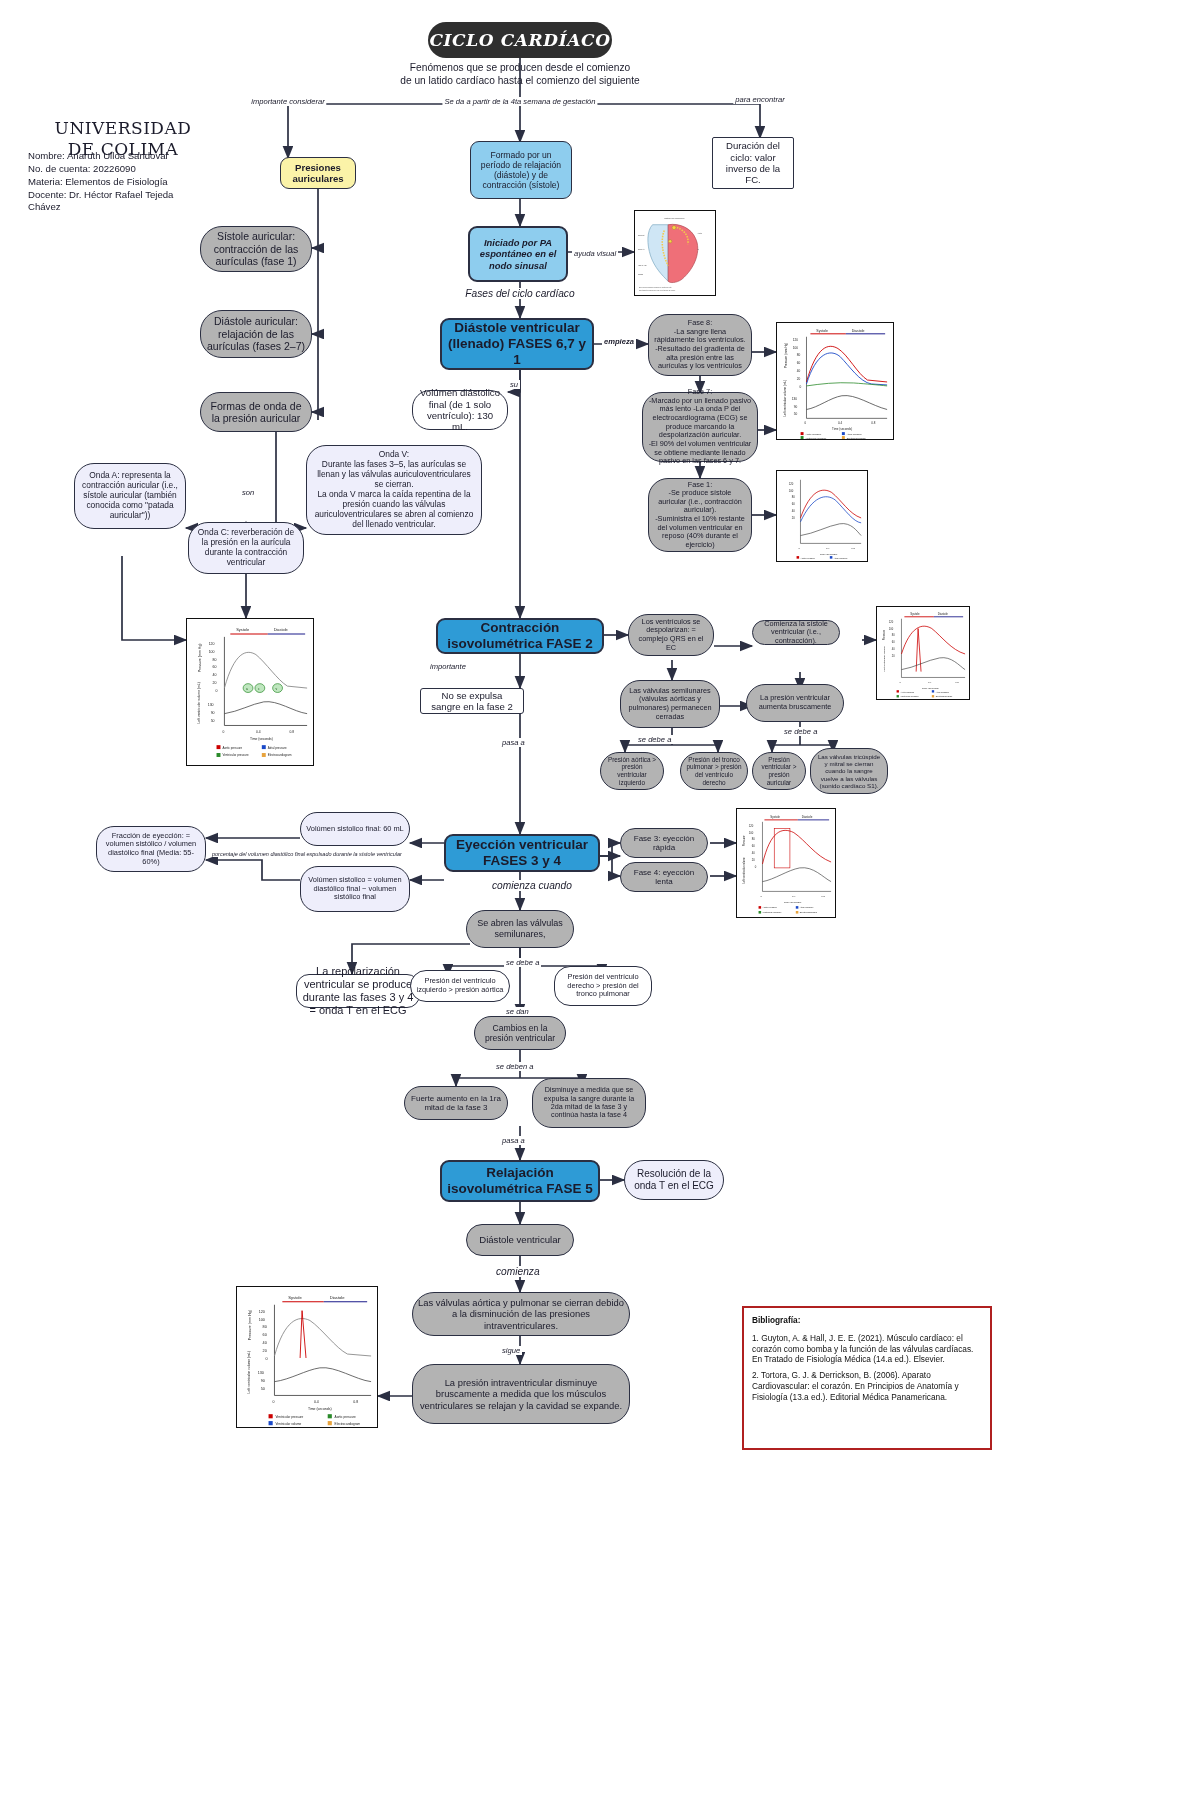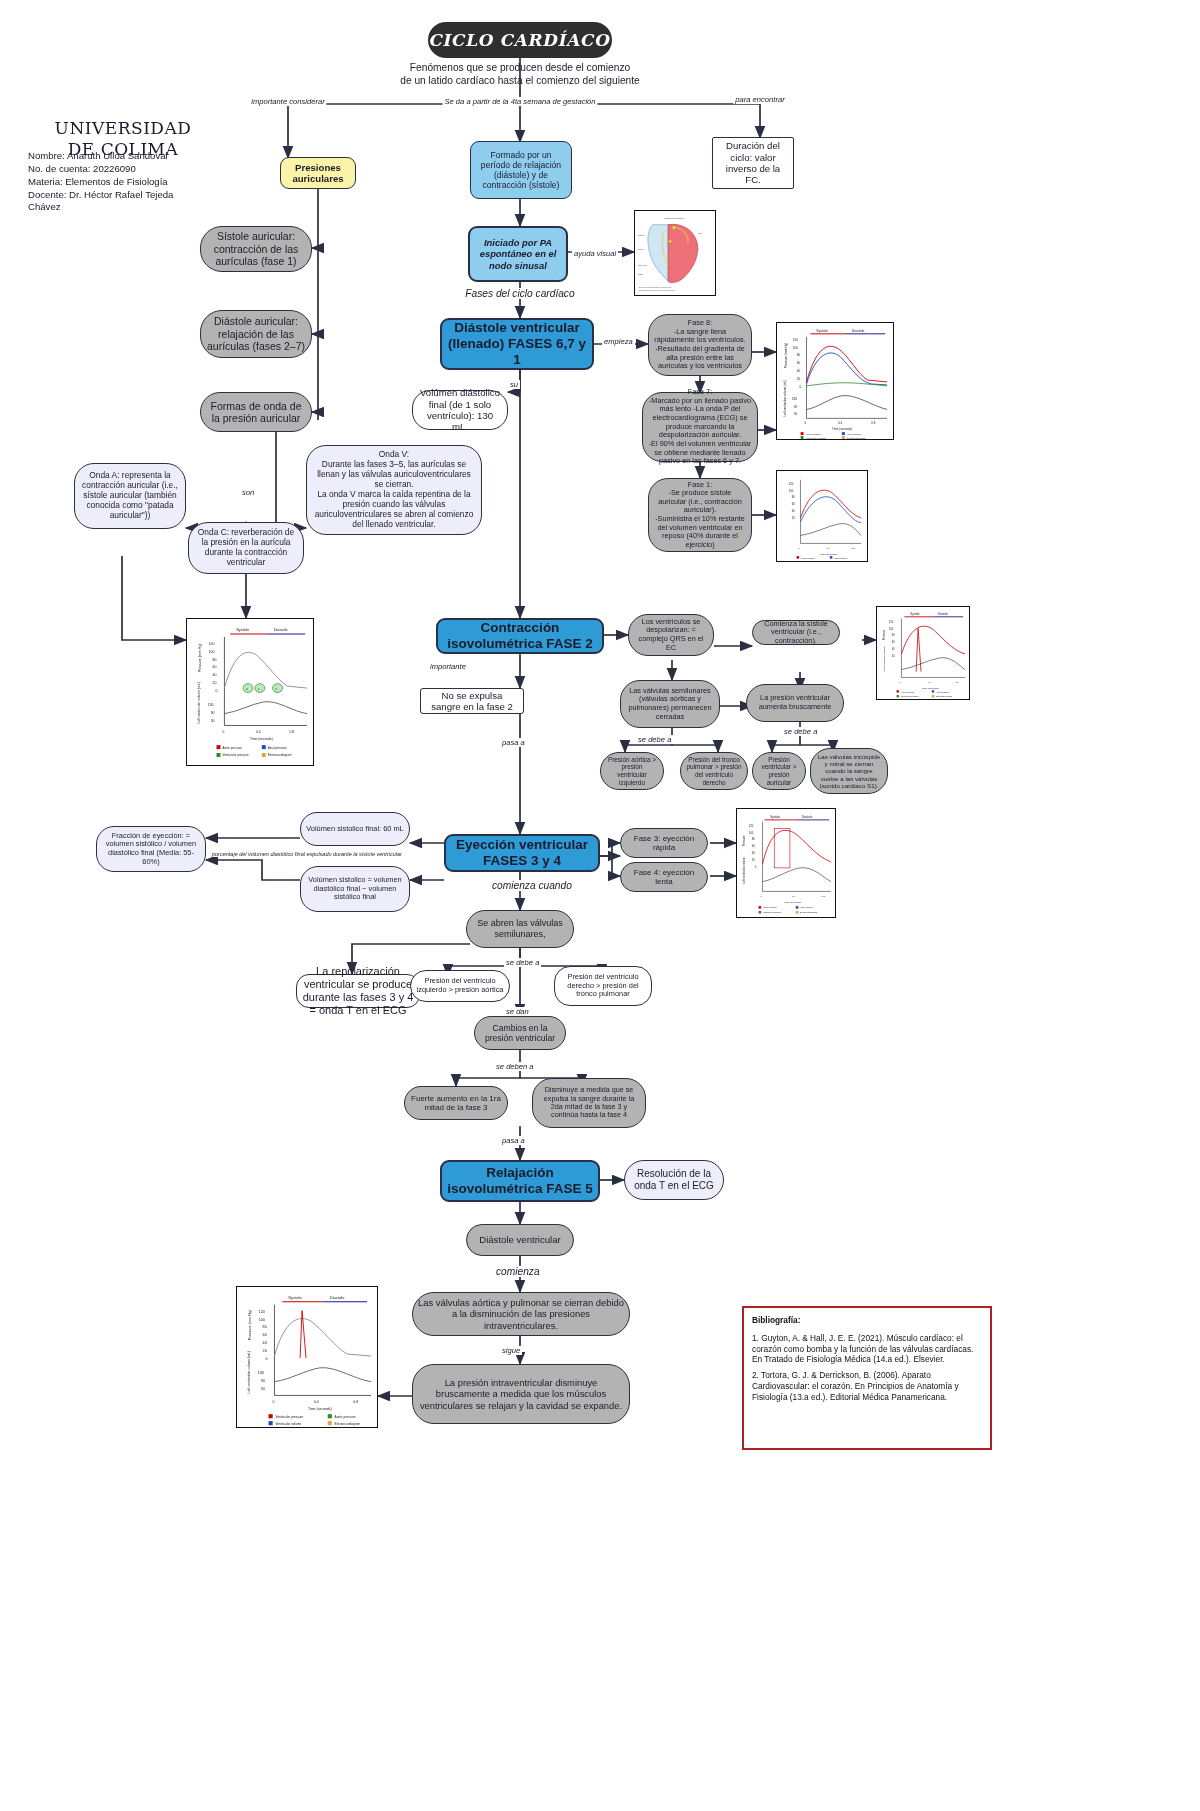--- a/index.html
+++ b/index.html
@@ -236,21 +236,21 @@
 
   <div class="node gray" style="left:200px; top:226px; width:112px; height:46px;">Sístole auricular: contracción de las aurículas (fase 1)</div>
   <div class="node gray" style="left:200px; top:310px; width:112px; height:48px;">Diástole auricular: relajación de las aurículas (fases 2–7)</div>
   <div class="node gray" style="left:200px; top:392px; width:112px; height:40px;">Formas de onda de la presión auricular</div>
 
   <div class="node blue-d" style="left:440px; top:318px; width:154px; height:52px; border-width:2.2px;">Diástole ventricular (llenado)  FASES 6,7 y 1</div>
 
   <div class="edgelabel" style="left:508px; top:380px;">su</div>
   <div class="node rect" style="left:412px; top:390px; width:96px; height:40px; border-radius:18px; border-width:1.6px;">Volúmen diástolico final (de 1 solo ventrículo): 130 mL.</div>
 
-  <div class="edgelabel" style="left:602px; top:337px;">empieza</div>
+  <div class="edgelabel" style="left:602px; top:337px;font-weight:bold;">empieza</div>
 
   <div class="node gray-s" style="left:648px; top:314px; width:104px; height:62px; white-space:pre-line;">Fase 8:
 -La sangre llena rápidamente los ventrículos.
 -Resultado del gradienta de alta presión entre las aurículas y los ventrículos</div>
   <div class="node gray-s" style="left:642px; top:392px; width:116px; height:70px; white-space:pre-line;">Fase 7:
 -Marcado por un llenado pasivo más lento     -La onda P del electrocardiograma (ECG) se produce marcando la despolarización auricular.
 -El 90% del volumen ventricular se obtiene mediante llenado pasivo en las fases 6 y 7.</div>
   <div class="node gray-s" style="left:648px; top:478px; width:104px; height:74px; white-space:pre-line;">Fase 1:
 -Se produce sístole auricular (i.e., contracción auricular).
 -Suministra el 10% restante del volumen ventricular en reposo (40% durante el ejercicio)</div>

